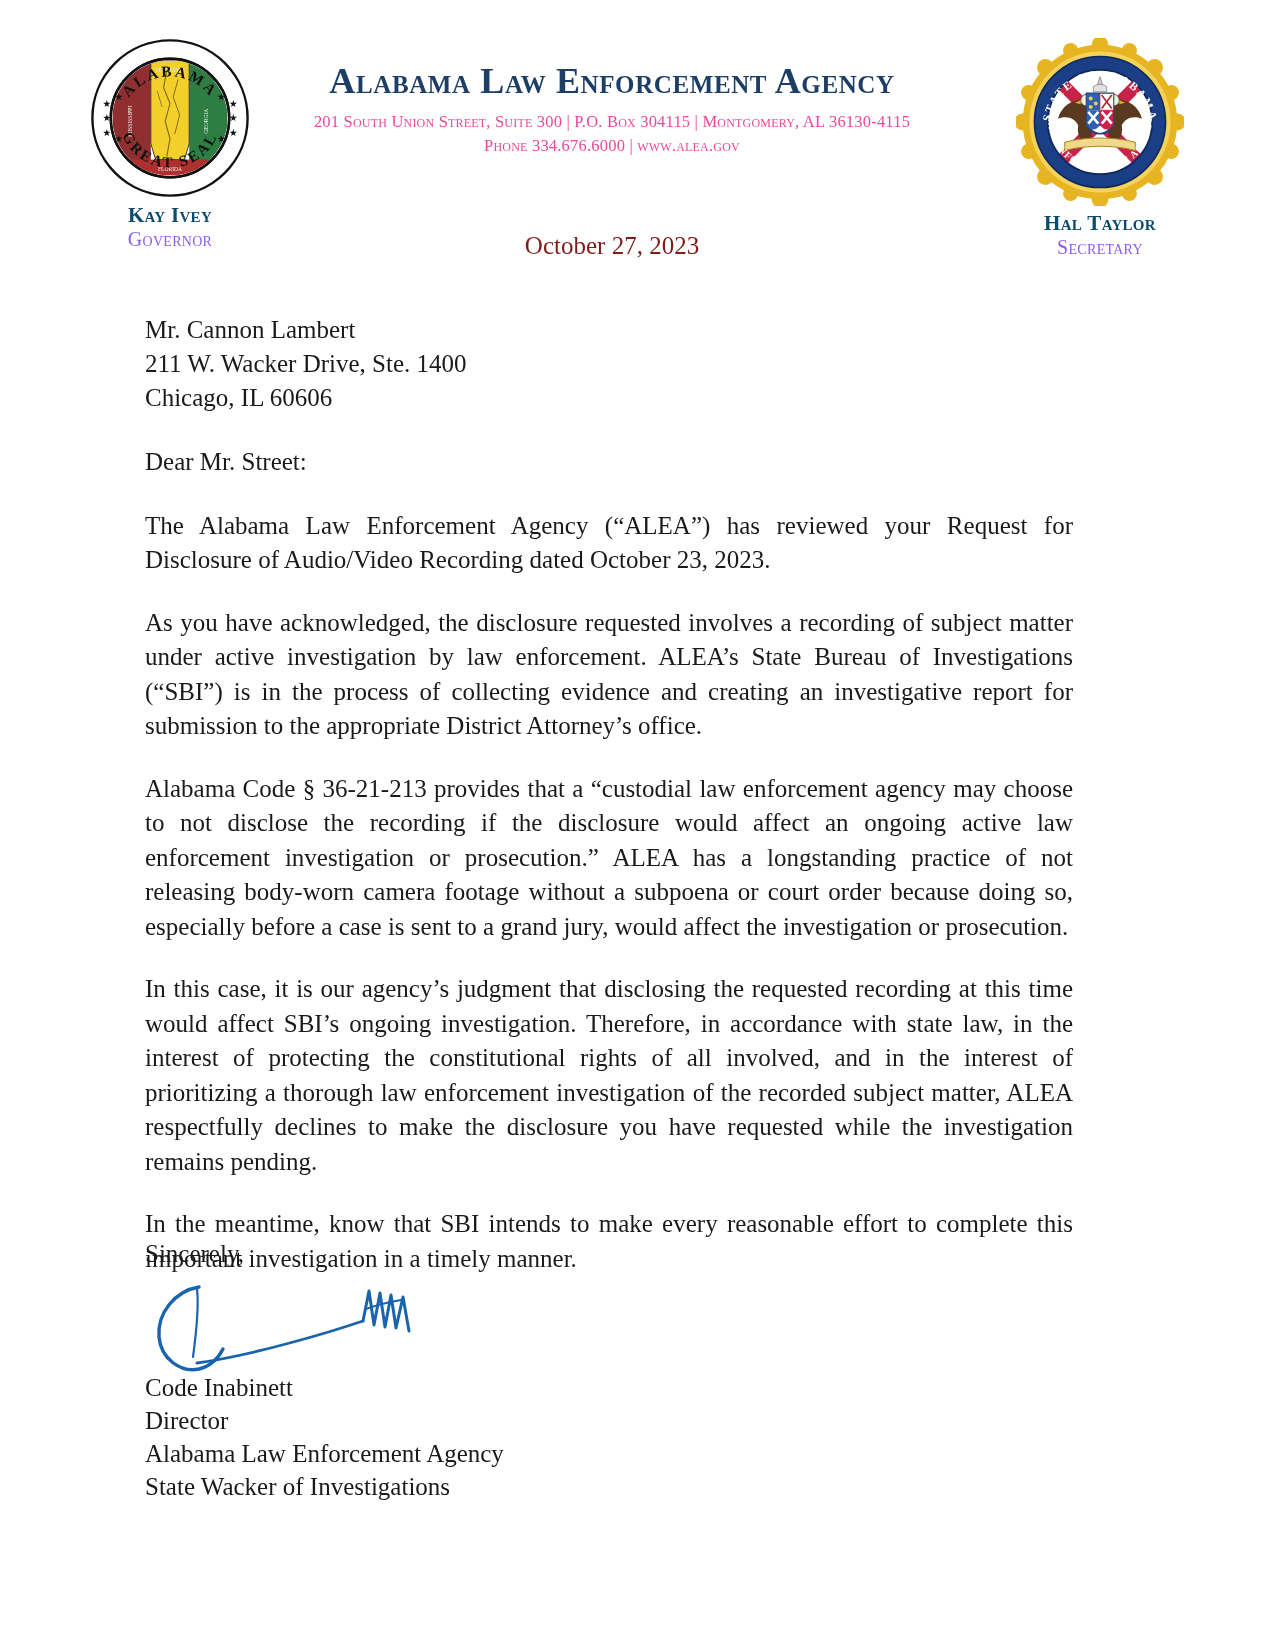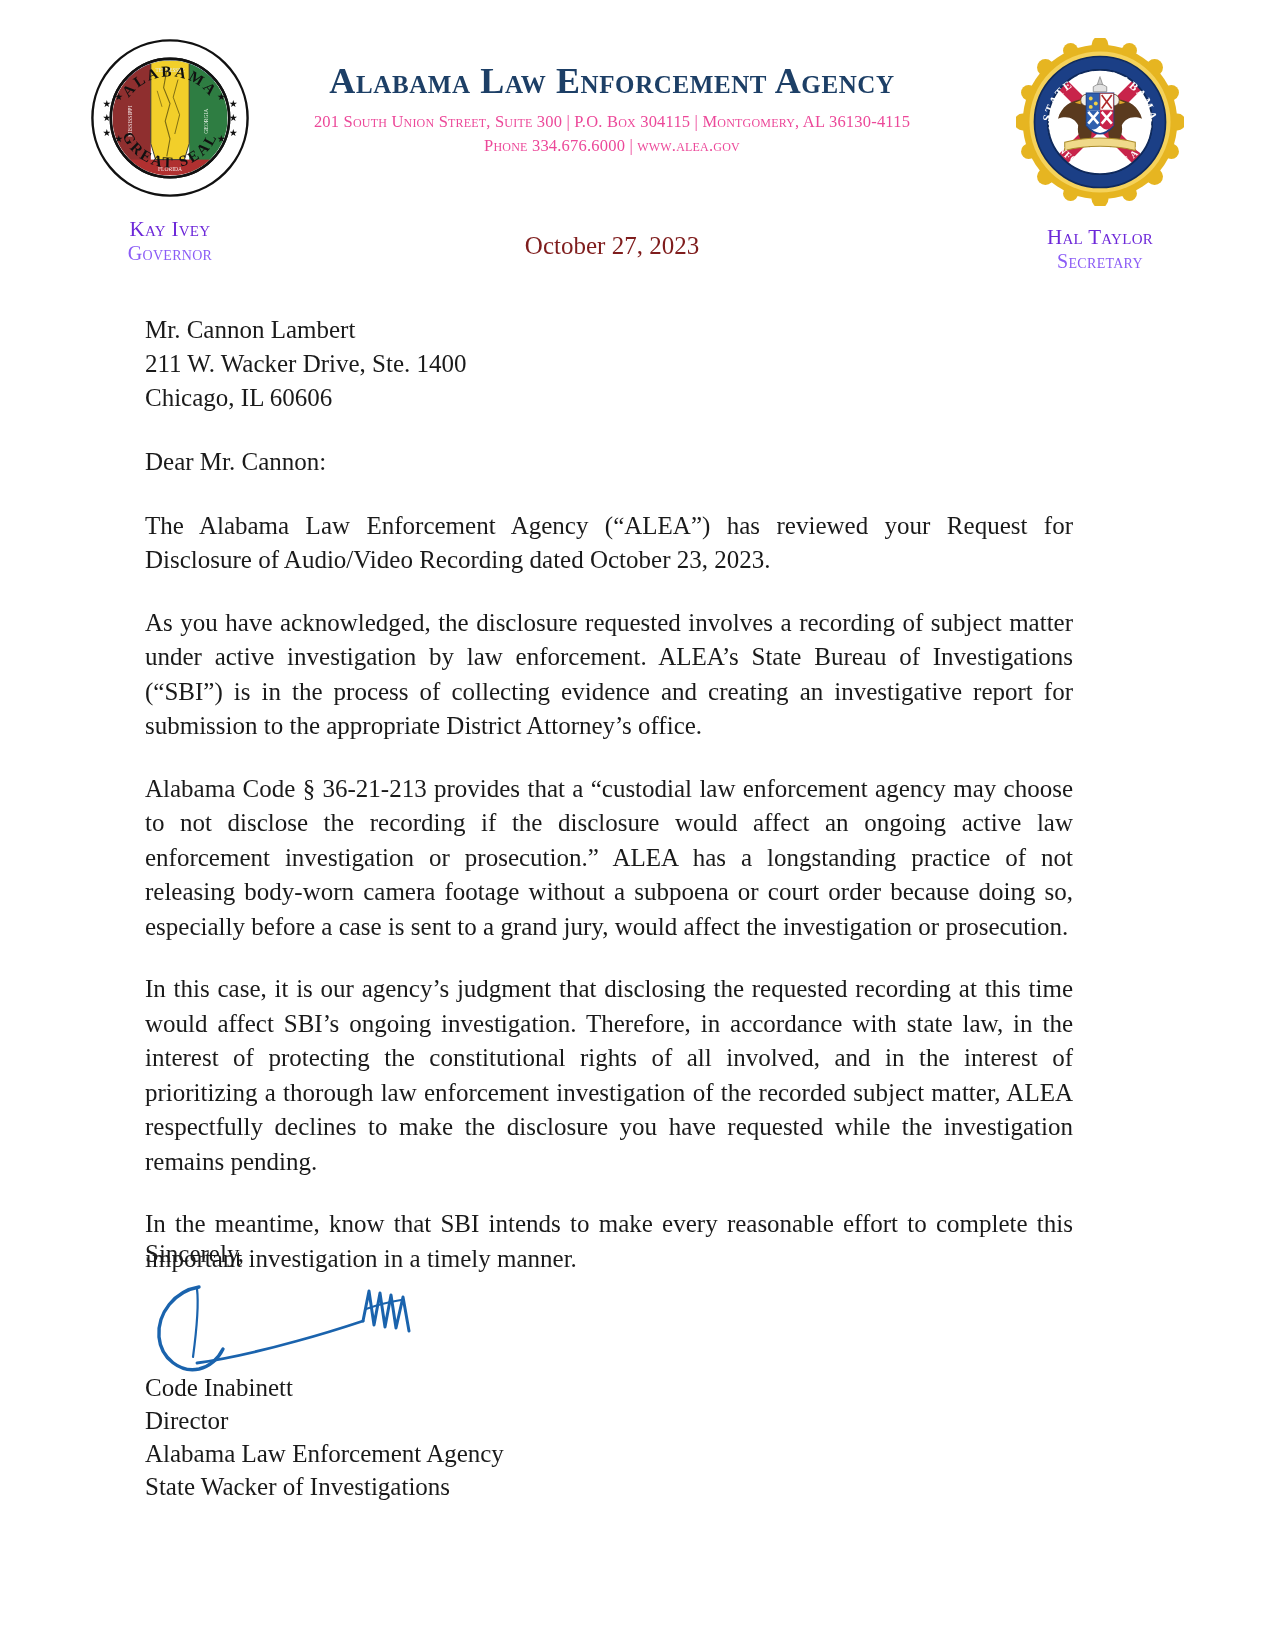--- a/index.html
+++ b/index.html
@@ -30,25 +30,25 @@
     position: absolute;
     top: 38px;
     text-align: center;
     width: 230px;
   }
   .seal-block.left  { left: 55px; }
   .seal-block.right { left: 985px; }
 
   .seal-name {
     font-family: "Liberation Serif", "DejaVu Serif", serif;
-    color: #6d28d9;
-    font-weight: normal;
+    color: #0c4a6e;
+    font-weight: bold;
     font-size: 21px;
     letter-spacing: 0.3px;
-    margin-top: 20px;
+    margin-top: 6px;
     line-height: 1.12;
     font-variant: small-caps;
   }
   .seal-role {
     font-family: "Liberation Serif", "DejaVu Serif", serif;
     color: #8b5cf6;
     font-size: 20px;
     letter-spacing: 0.3px;
     line-height: 1.12;
     font-variant: small-caps;
@@ -315,21 +315,21 @@
 
   <div class="body-wrap">
 
 
     <div class="addr-block">
       <div>Mr. Cannon Lambert</div>
       <div>211 W. Wacker Drive, Ste. 1400</div>
       <div>Chicago, IL 60606</div>
     </div>
 
-    <div class="salutation">Dear Mr. Cannon:</div>
+    <div class="salutation">Dear Mr. Street:</div>
 
     <p class="para">The Alabama Law Enforcement Agency (“ALEA”) has reviewed your Request for Disclosure of Audio/Video Recording dated October 23, 2023.</p>
     <p class="para">As you have acknowledged, the disclosure requested involves a recording of subject matter under active investigation by law enforcement. ALEA’s State Bureau of Investigations (“SBI”) is in the process of collecting evidence and creating an investigative report for submission to the appropriate District Attorney’s office.</p>
     <p class="para">Alabama Code § 36-21-213 provides that a “custodial law enforcement agency may choose to not disclose the recording if the disclosure would affect an ongoing active law enforcement investigation or prosecution.” ALEA has a longstanding practice of not releasing body-worn camera footage without a subpoena or court order because doing so, especially before a case is sent to a grand jury, would affect the investigation or prosecution.</p>
     <p class="para">In this case, it is our agency’s judgment that disclosing the requested recording at this time would affect SBI’s ongoing investigation. Therefore, in accordance with state law, in the interest of protecting the constitutional rights of all involved, and in the interest of prioritizing a thorough law enforcement investigation of the recorded subject matter, ALEA respectfully declines to make the disclosure you have requested while the investigation remains pending.</p>
     <p class="para">In the meantime, know that SBI intends to make every reasonable effort to complete this important investigation in a timely manner.</p>
   </div>
 
   <div class="sign-wrap">
     <div class="closing">Sincerely,</div>

